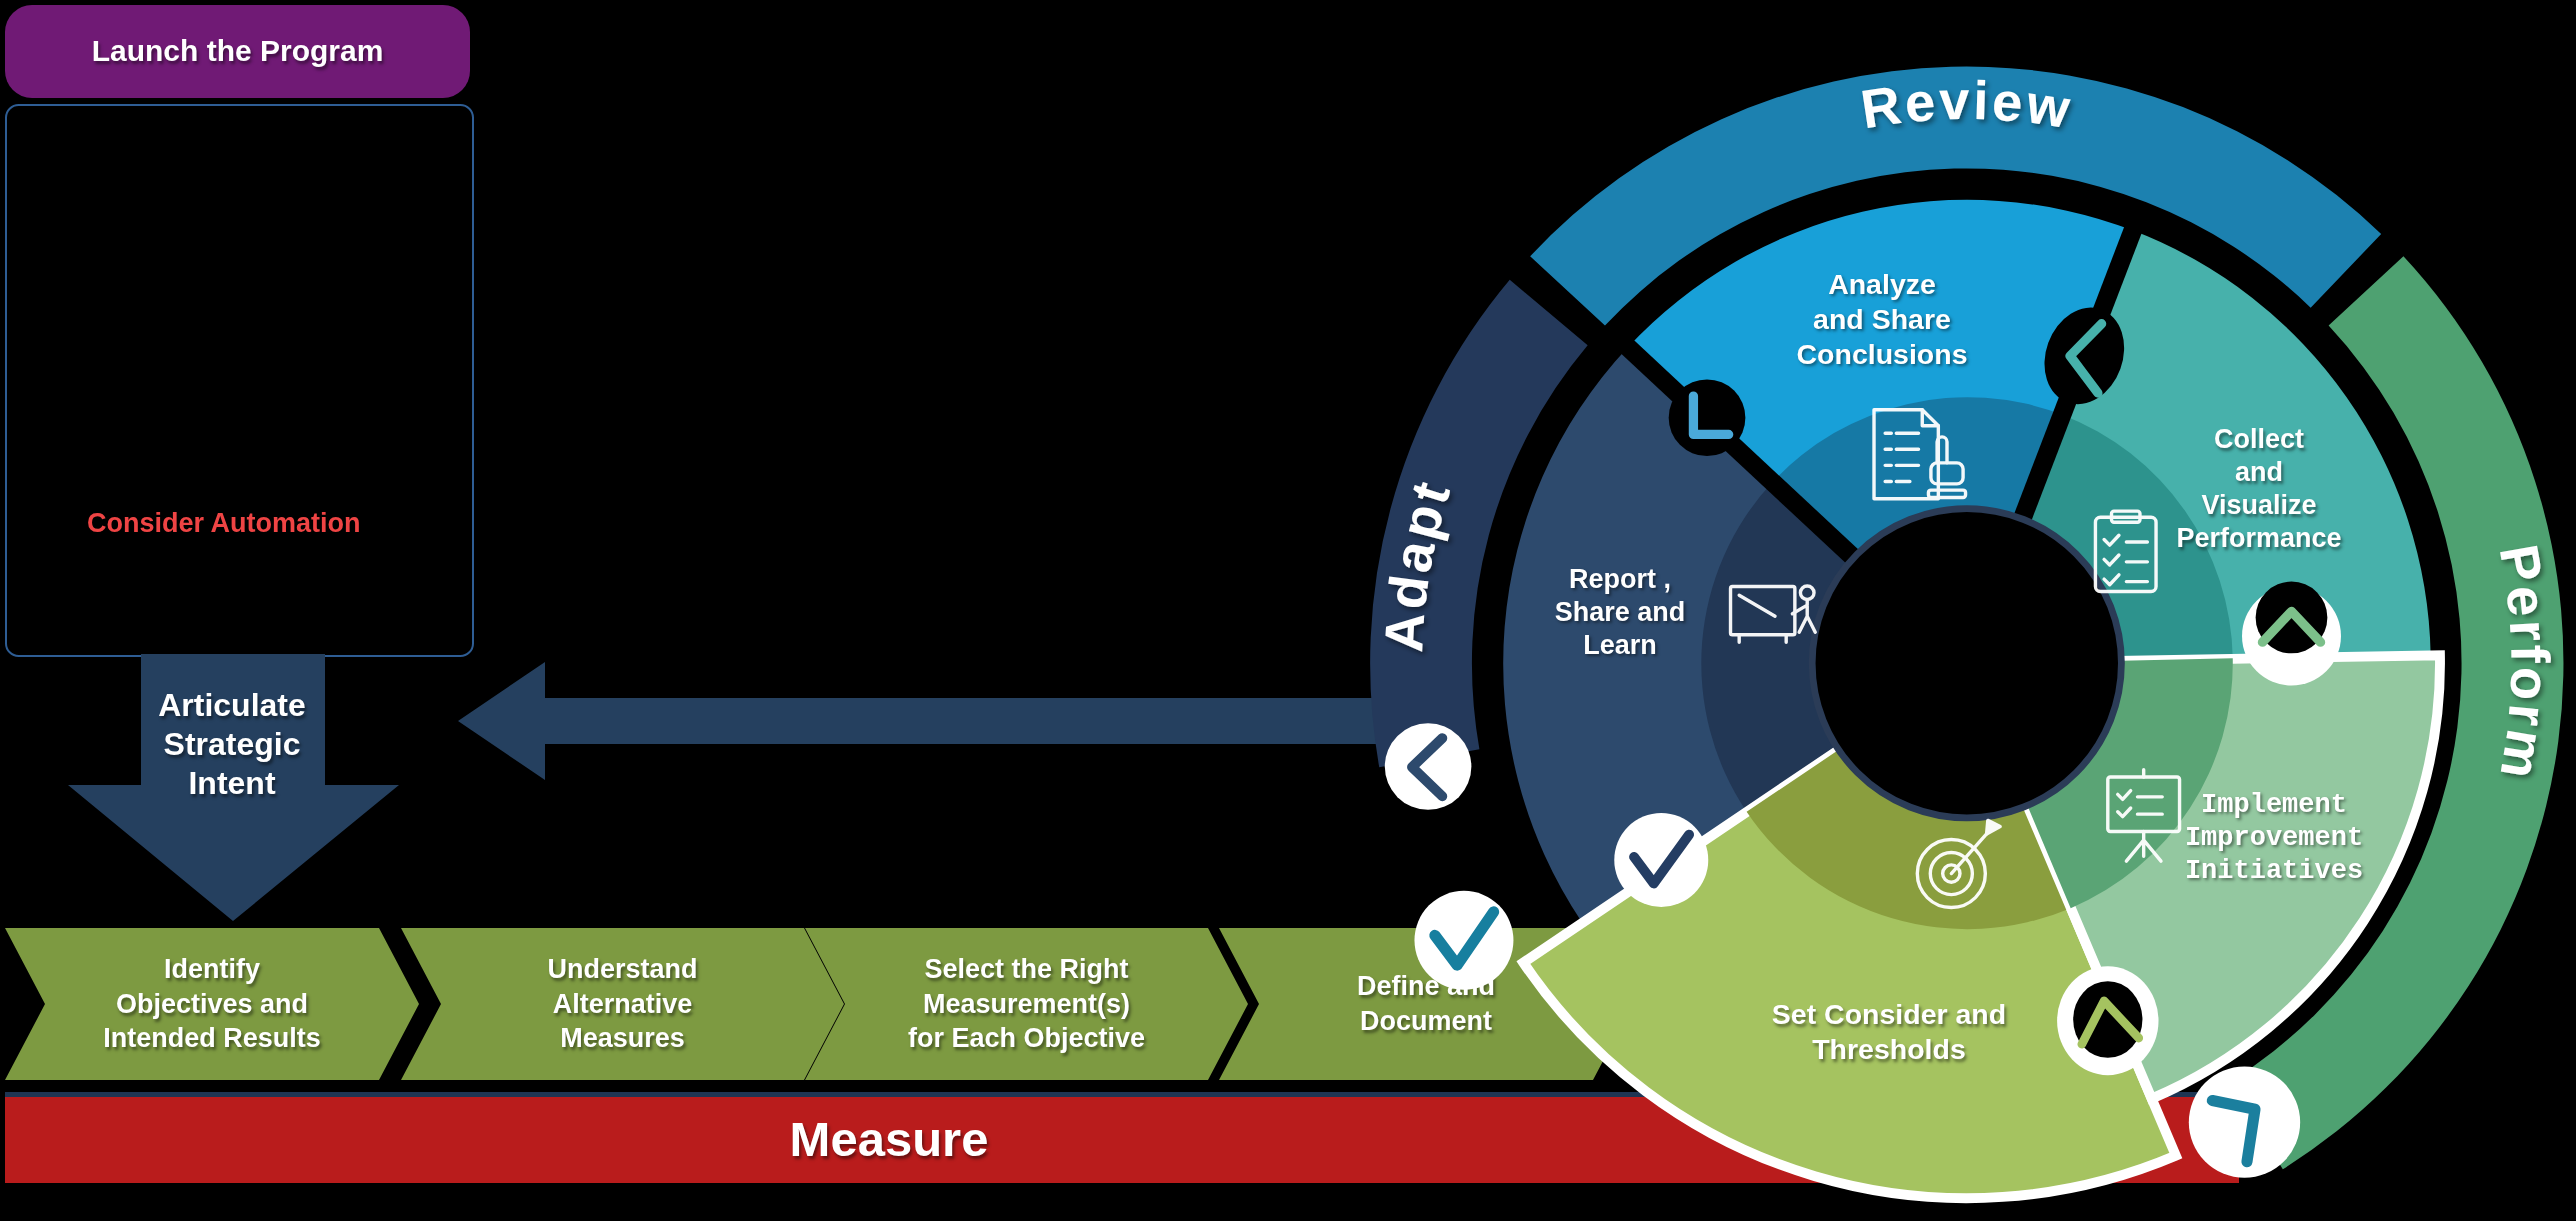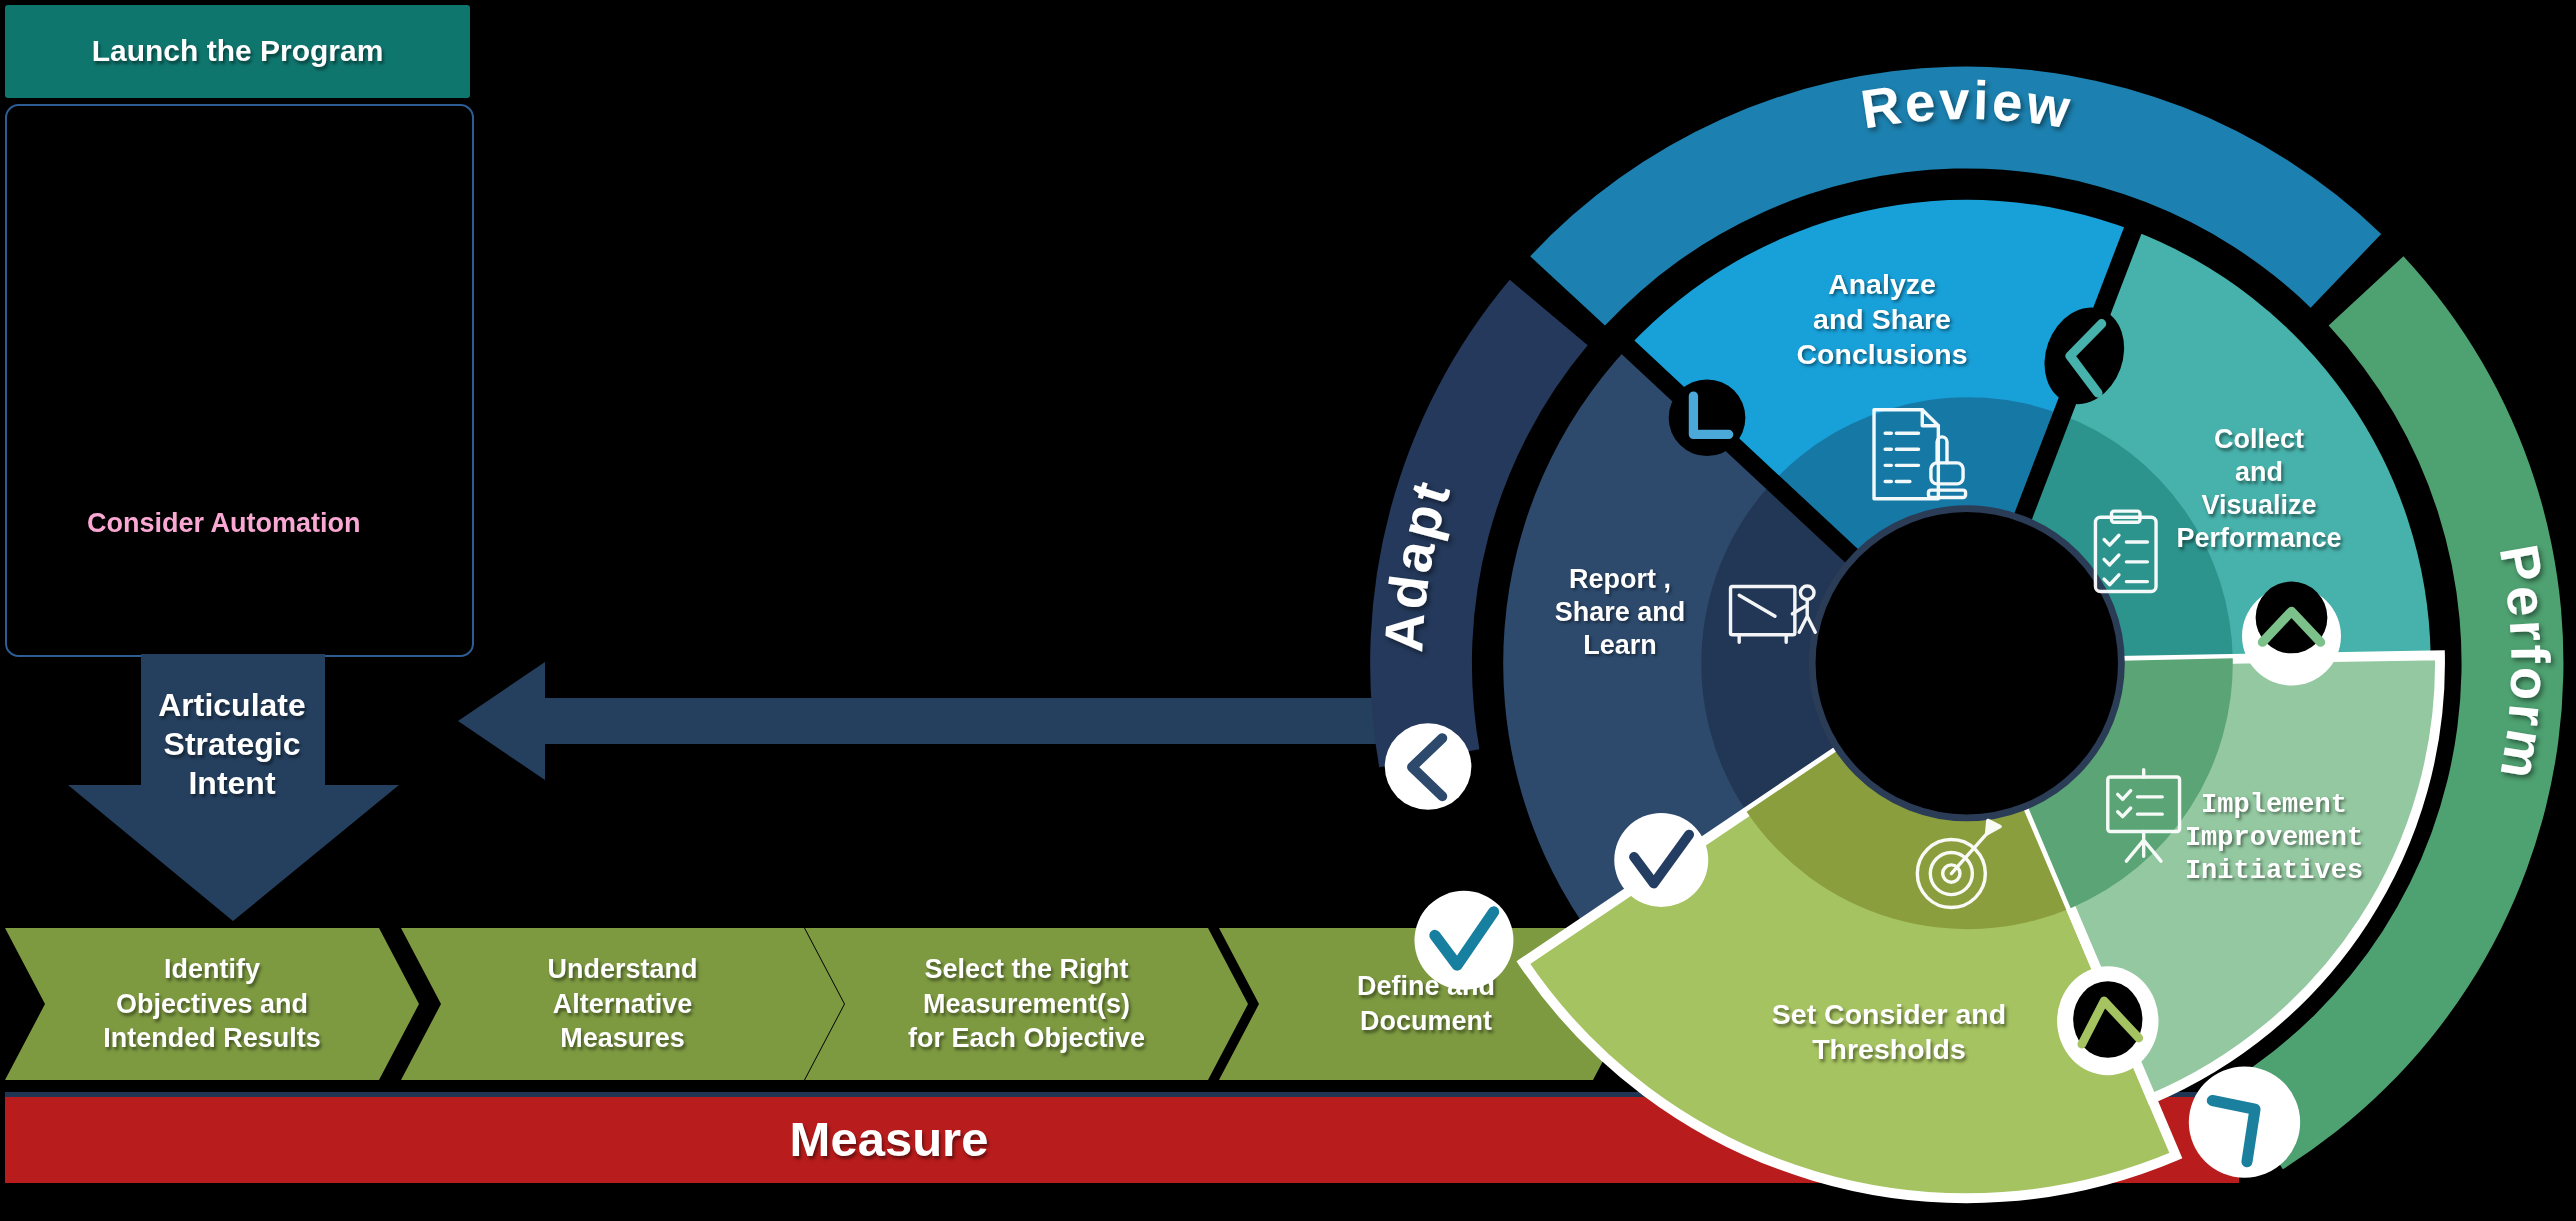--- a/index.html
+++ b/index.html
@@ -2,25 +2,25 @@
 <html style="font-size:10px"><head>
 <meta charset="utf-8">
 <style>
   html,body{margin:0;padding:0;background:#000;}
   #stage{position:relative;width:2576px;height:1222px;background:#000;overflow:hidden;
          font-family:"Liberation Sans","DejaVu Sans",sans-serif;}
   .abs{position:absolute;}
   .wtxt{color:#fff;font-weight:bold;text-align:center;white-space:pre-line;
         text-shadow:1.9px 2.5px 3.1px rgba(0,0,0,.45);line-height:1.22;}
   
-  #launch-box{left:5px;top:5px;width:465px;height:93px;background:#0f766e;border-radius:3px;
+  #launch-box{left:5px;top:5px;width:465px;height:93px;background:#701a75;border-radius:27px;
               display:flex;align-items:center;justify-content:center;}
   #launch-box div{font-size:30px;}
   #auto-box{left:5px;top:104px;width:465px;height:549px;border:2.5px solid #2e5d94;border-radius:13.6px;background:#000;}
-  #auto-note{left:87px;top:508px;width:309px;font-size:27px;color:#f9a8d4;font-weight:bold;}
+  #auto-note{left:87px;top:508px;width:309px;font-size:27px;color:#ef4444;font-weight:bold;}
   #down-arrow{left:68px;top:654px;width:331px;height:267px;background:#25405f;
               clip-path:polygon(73px 0,257px 0,257px 131px,331px 131px,165px 267px,0 131px,73px 131px);}
   #down-arrow-label{left:93px;top:686px;width:278px;font-size:32px;}
   #h-arrow{left:458px;top:662px;width:990px;height:118px;background:#25405f;
            clip-path:polygon(0 59px,87px 0,87px 36px,990px 36px,990px 82px,87px 82px,87px 118px);}
   .chev{top:928px;height:152px;background:#7d9a41;
         clip-path:polygon(0 0,calc(100% - 40px) 0,100% 50%,calc(100% - 40px) 100%,0 100%,40px 50%);
         display:flex;align-items:center;justify-content:center;}
   .chev .wtxt{font-size:27px;line-height:1.28;}
   #measure-band{left:5px;top:1092px;width:2234px;height:86px;background:#b91c1c;border-top:5px solid #1e3553;

